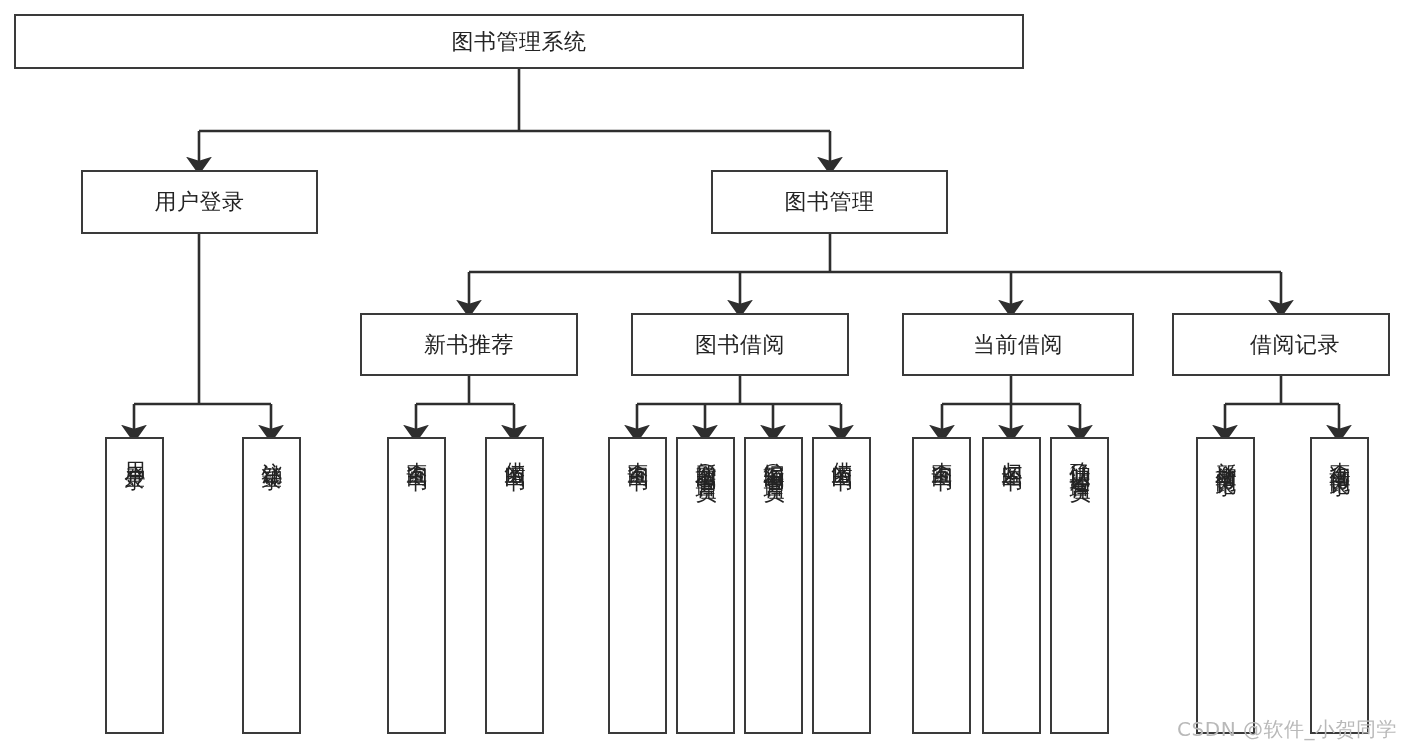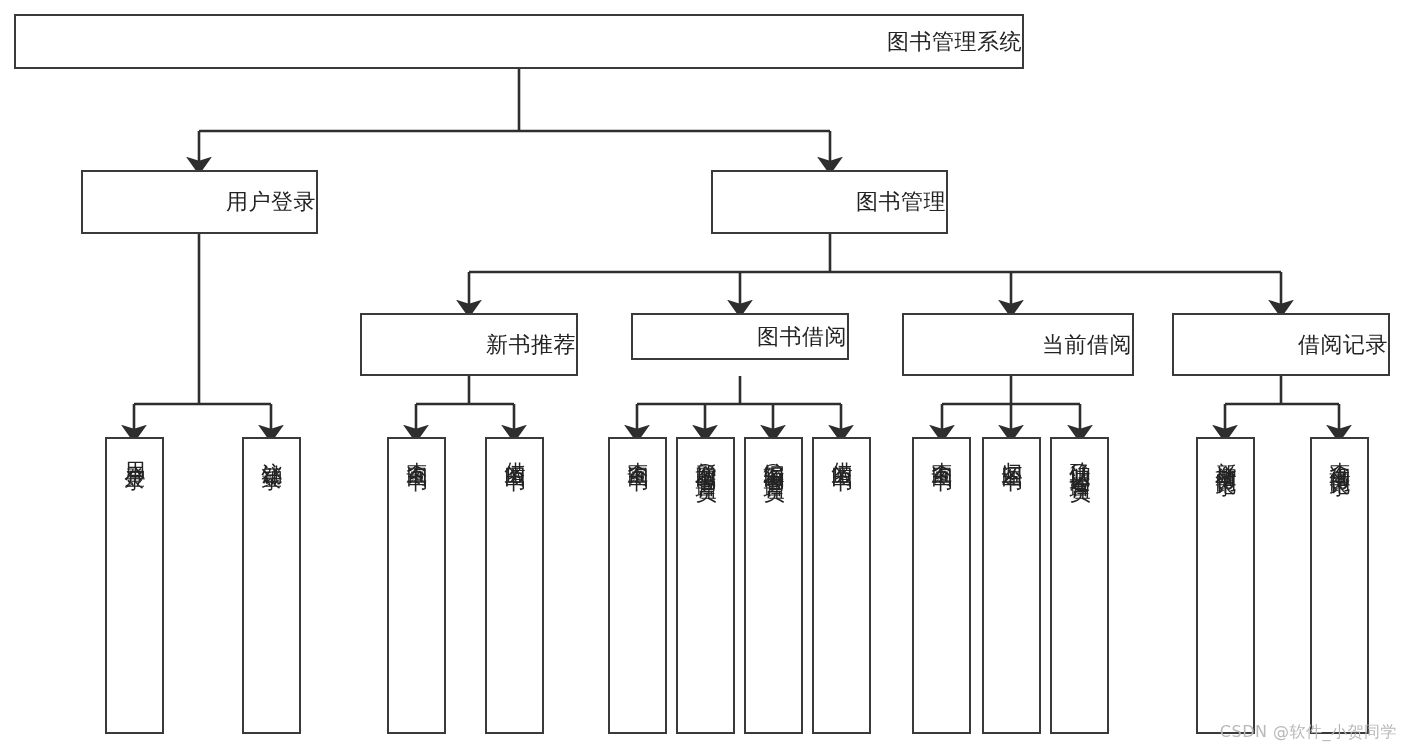--- a/index.html
+++ b/index.html
@@ -27,21 +27,21 @@
     height: 747px;
     pointer-events: none;
   }
   .node {
     position: absolute;
     box-sizing: border-box;
     background: #ffffff;
     border: 2.5px solid #3a3a3a;
     display: flex;
     align-items: center;
-    justify-content: flex-end;
+    justify-content: center;
     z-index: 2;
   }
   .node-label {
     font-size: 22px;
     line-height: 1.18;
     letter-spacing: 0.5px;
     color: #232323;
     white-space: nowrap;
     text-align: center;
   }
@@ -56,21 +56,21 @@
   }
   .node.vertical {
     align-items: flex-start;
     justify-content: center;
     padding-top: 6px;
   }
   #watermark {
     position: absolute;
     right: 8px;
     bottom: 4px;
-    font-size: 16px;
+    font-size: 20px;
     color: #b9b9b9;
     letter-spacing: 0.5px;
     z-index: 5;
     white-space: nowrap;
   }
 </style>
 </head>
 <body>
 
 <div id="diagram-root">
@@ -135,21 +135,21 @@
   </div>
 
   <div class="node" style="left:360px; top:313px; width:218px; height:63px;">
     <span class="node-label">新书推荐</span>
   </div>
 
   <div class="node" style="left:711px; top:170px; width:237px; height:64px;">
     <span class="node-label">图书管理</span>
   </div>
 
-  <div class="node" style="left:631px; top:313px; width:218px; height:47px;">
+  <div class="node" style="left:631px; top:313px; width:218px; height:63px;">
     <span class="node-label">图书借阅</span>
   </div>
 
   <div class="node" style="left:902px; top:313px; width:232px; height:63px;">
     <span class="node-label">当前借阅</span>
   </div>
 
   <div class="node" style="left:1172px; top:313px; width:218px; height:63px;padding-left:28px;">
     <span class="node-label">借阅记录</span>
   </div>

